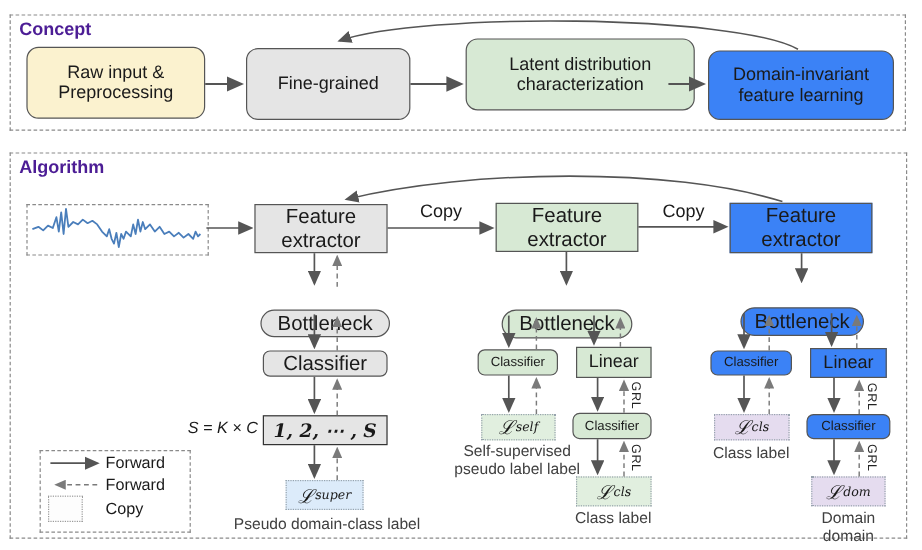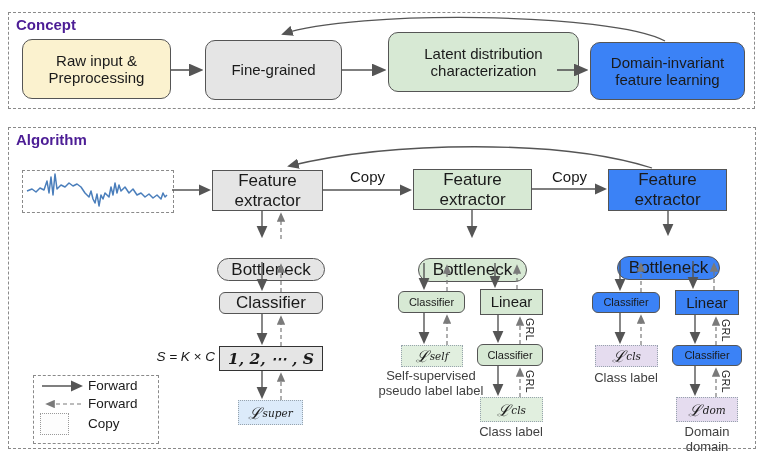--- a/index.html
+++ b/index.html
@@ -76,20 +76,21 @@
   <div class="copy" style="left:542px;top:168px">Copy</div>
 
   <div class="box c-blue pill fs13" style="left:217px;top:239px;width:108px;height:23px">Bottleneck</div>
   <div class="box c-blue r6 fs13" style="left:219px;top:292px;width:104px;height:22px">Classifier</div>
   <div class="mathit" style="left:130px;top:349px;width:85px">S = K × C</div>
   <div class="box c-blue sbox" style="left:219px;top:346px;width:104px;height:25px">1, 2, ⋯ , S</div>
   <div class="loss l-blue" style="left:238px;top:400px;width:65px;height:25px">
     <span>ℒ</span>
       <sub>super</sub>
   </div>
+  <div class="cap" style="left:180px;top:429px;width:185px">Pseudo domain-class label</div>
 
   <div class="box c-green pill fs13" style="left:418px;top:239px;width:109px;height:24px">Bottleneck</div>
   <div class="box c-green r6 fs11" style="left:398px;top:291px;width:67px;height:22px">Classifier</div>
   <div class="box c-green fs15" style="left:480px;top:289px;width:63px;height:26px">Linear</div>
   <div class="loss l-green" style="left:401px;top:345px;width:62px;height:22px">
     <span>ℒ</span>
       <sub>self</sub>
   </div>
   <div class="cap" style="left:370px;top:368px;width:122px;line-height:15px">
     <span>Self-supervised</span><br><span>pseudo label label</span>

